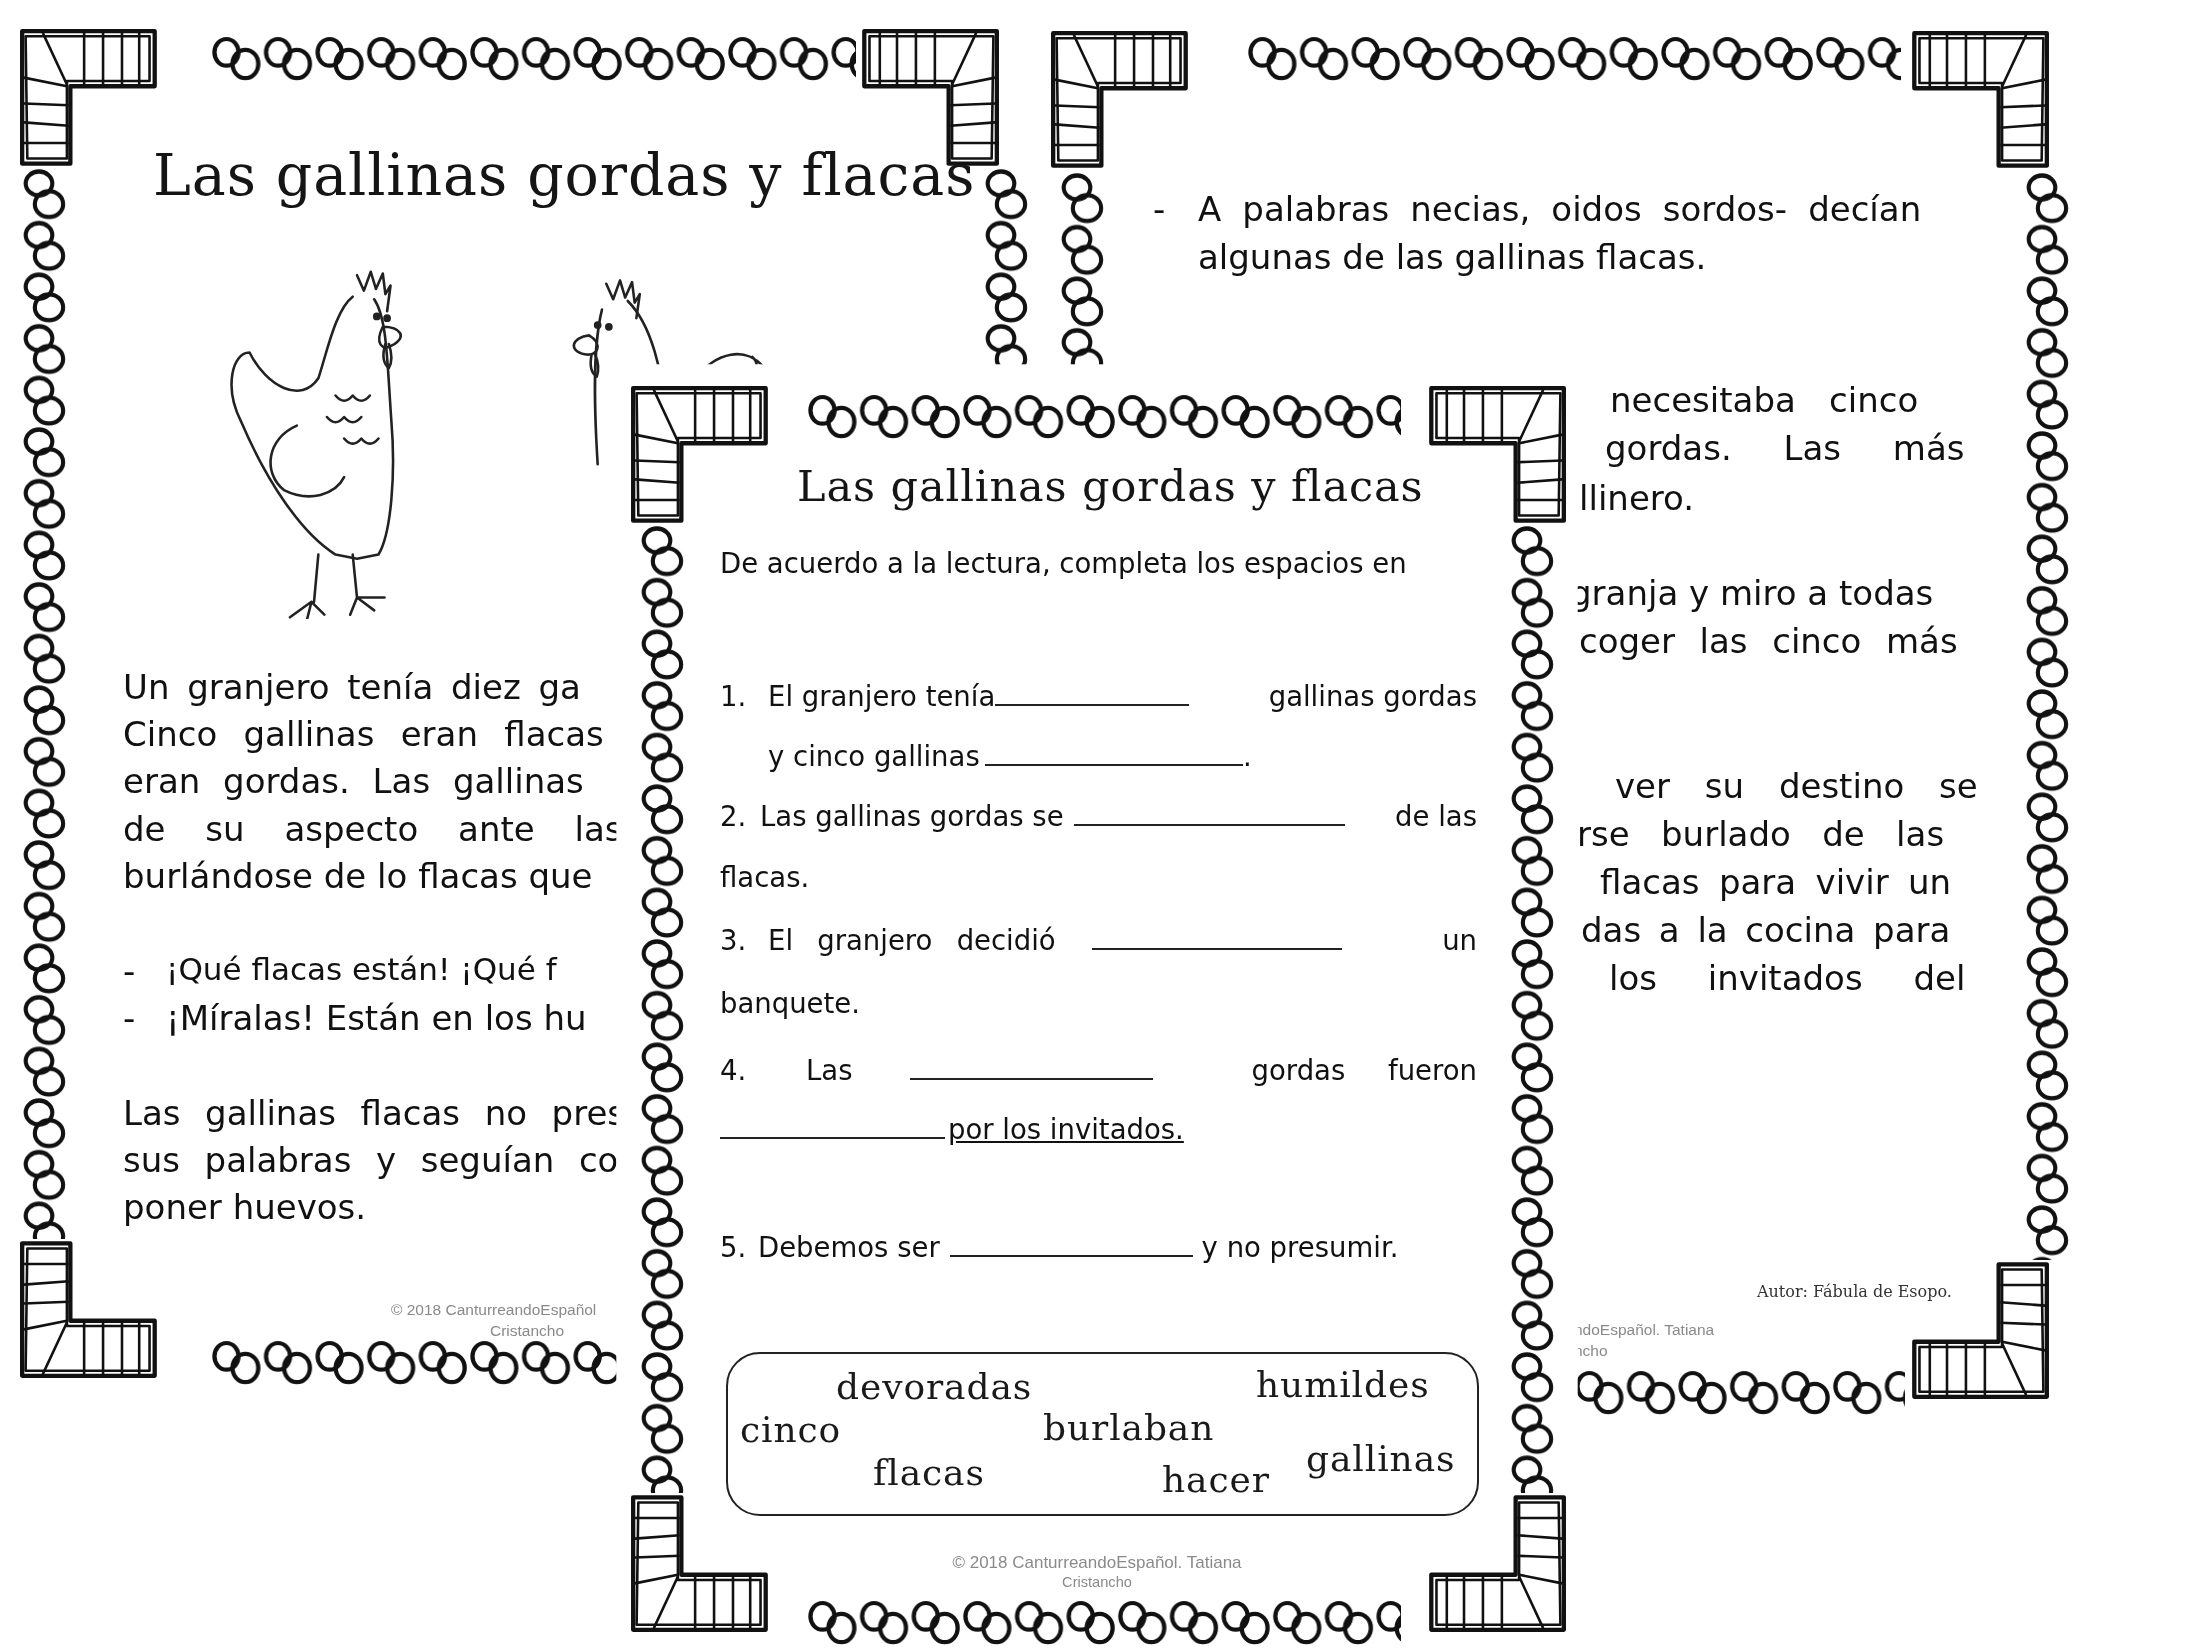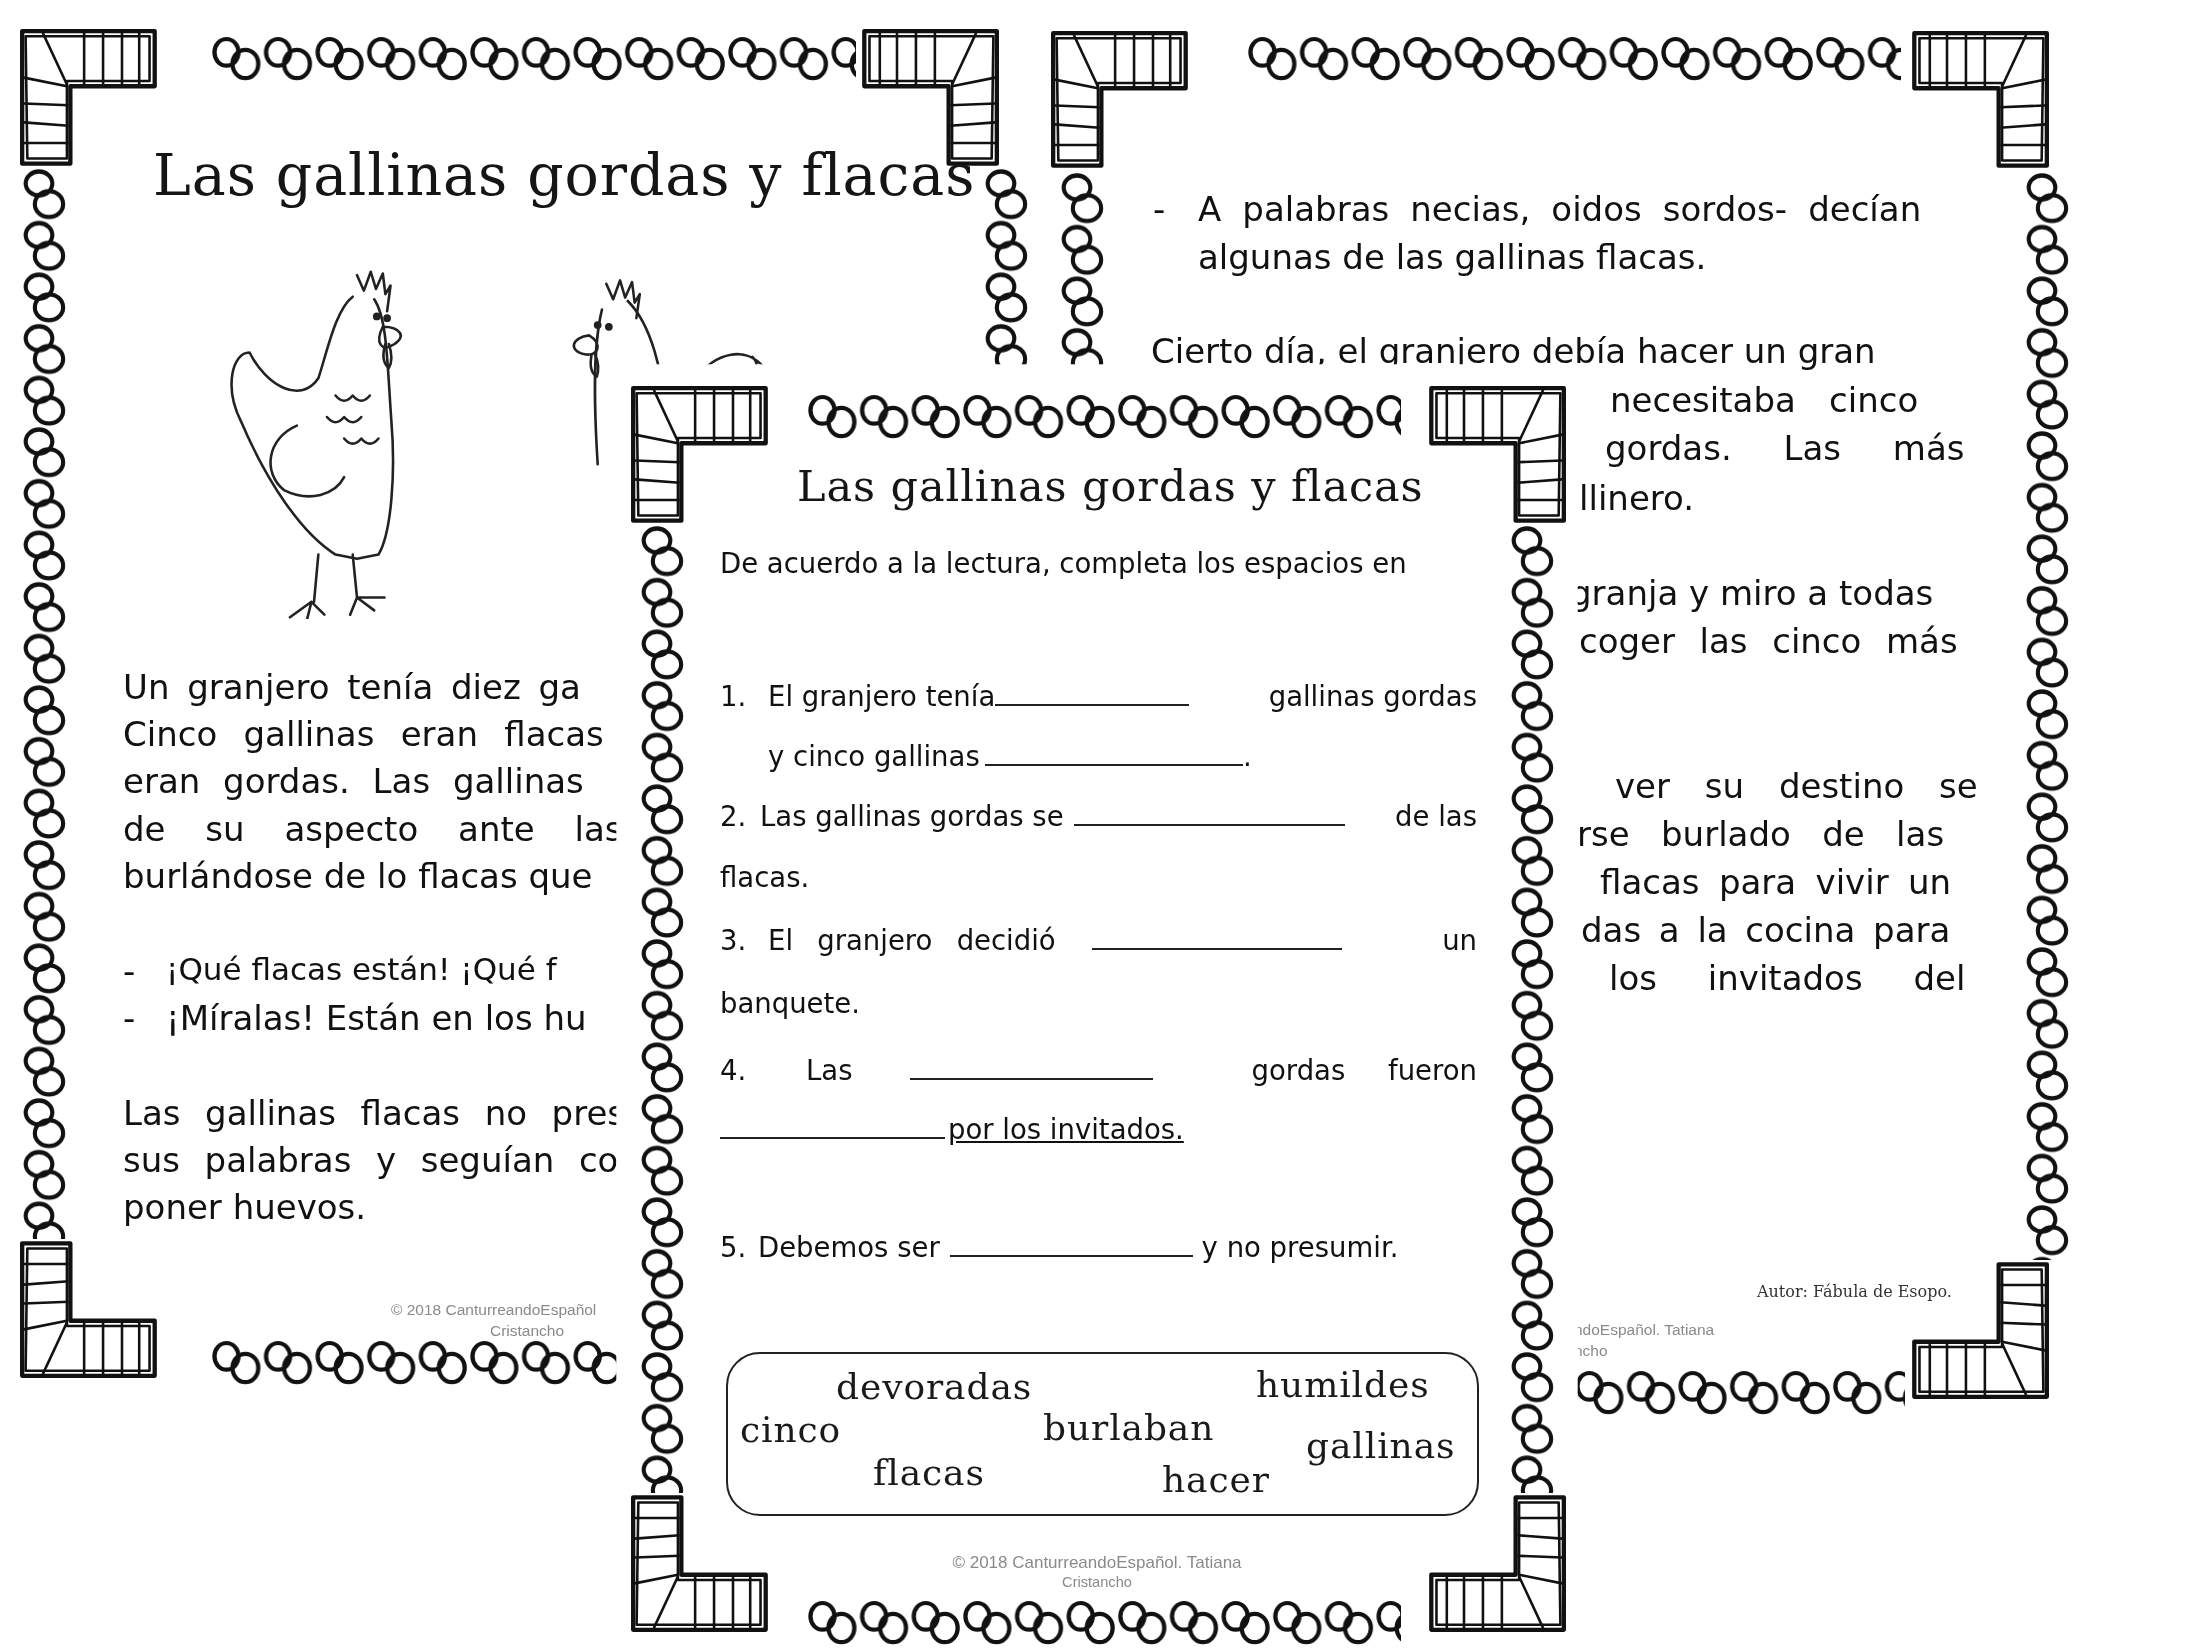--- a/index.html
+++ b/index.html
@@ -152,21 +152,20 @@
       <rect width="100%" height="100%" fill="url(#pat-v)"></rect>
     </svg>
   <svg class="chain-v" style="left:981px; top:172px; height:1088px;" viewBox="0 0 58 1265" width="50" height="1088">
       <rect width="100%" height="100%" fill="url(#pat-v)"></rect>
     </svg>
 
   <div class="body-line" style="left:112px; top:189px; font-size:34px;">-</div>
   <div class="body-line" style="left:157px; top:189px; font-size:34px; word-spacing:10.3px;">A palabras necias, oidos sordos- decían</div>
   <div class="body-line" style="left:157px; top:237px; font-size:34px;">algunas de las gallinas flacas.</div>
 
-  <div class="body-line" style="left:110px; top:331px; font-size:34px;">Cierto día, el granjero debía hacer un gran</div>
   <div class="body-line" style="left:515px; top:380px; font-size:34px; word-spacing:22.4px;">o necesitaba cinco</div>
   <div class="body-line" style="left:564px; top:428px; font-size:34px; word-spacing:41px;">gordas. Las más</div>
   <div class="body-line" style="left:538px; top:478px; font-size:34px;">llinero.</div>
 
   <div class="body-line" style="left:529px; top:573px; font-size:34px;">granja y miro a todas</div>
   <div class="body-line" style="left:538px; top:621px; font-size:34px; word-spacing:13.8px;">coger las cinco más</div>
 
   <div class="body-line" style="left:574px; top:766px; font-size:34px; word-spacing:24px;">ver su destino se</div>
   <div class="body-line" style="left:536px; top:814px; font-size:34px; word-spacing:20.6px;">rse burlado de las</div>
   <div class="body-line" style="left:559px; top:862px; font-size:34px; word-spacing:8.6px;">flacas para vivir un</div>
@@ -263,21 +262,21 @@
       <span class="blank" style="width:243px; margin-left:10.3px;"></span>
       <span style="margin-left:8.6px;">y no presumir.</span>
     </div>
   </div>
 
   <div class="wordbox" style="left:108px; top:986px; width:749px; height:160px;">
     <div class="word" style="left:108px; top:12px; font-size:36px;">devoradas</div>
     <div class="word" style="left:528px; top:10.3px; font-size:36px;">humildes</div>
     <div class="word" style="left:12px; top:55px; font-size:36px;">cinco</div>
     <div class="word" style="left:315px; top:53px; font-size:36px;">burlaban</div>
-    <div class="word" style="left:578px; top:71px; font-size:36px;text-align:right;">gallinas</div>
+    <div class="word" style="left:578px; top:84px; font-size:36px;text-align:right;">gallinas</div>
     <div class="word" style="left:145px; top:98px; font-size:36px;">flacas</div>
     <div class="word" style="left:434px; top:105px; font-size:36px;">hacer</div>
   </div>
 
   <div class="copyright" style="left:0; width:958px; top:1187px; font-size:17px;">© 2018 CanturreandoEspañol. Tatiana</div>
   <div class="copyright" style="left:0; width:958px; top:1208px; font-size:14.6px;">Cristancho</div>
 </div>
 
 
 </body></html>

